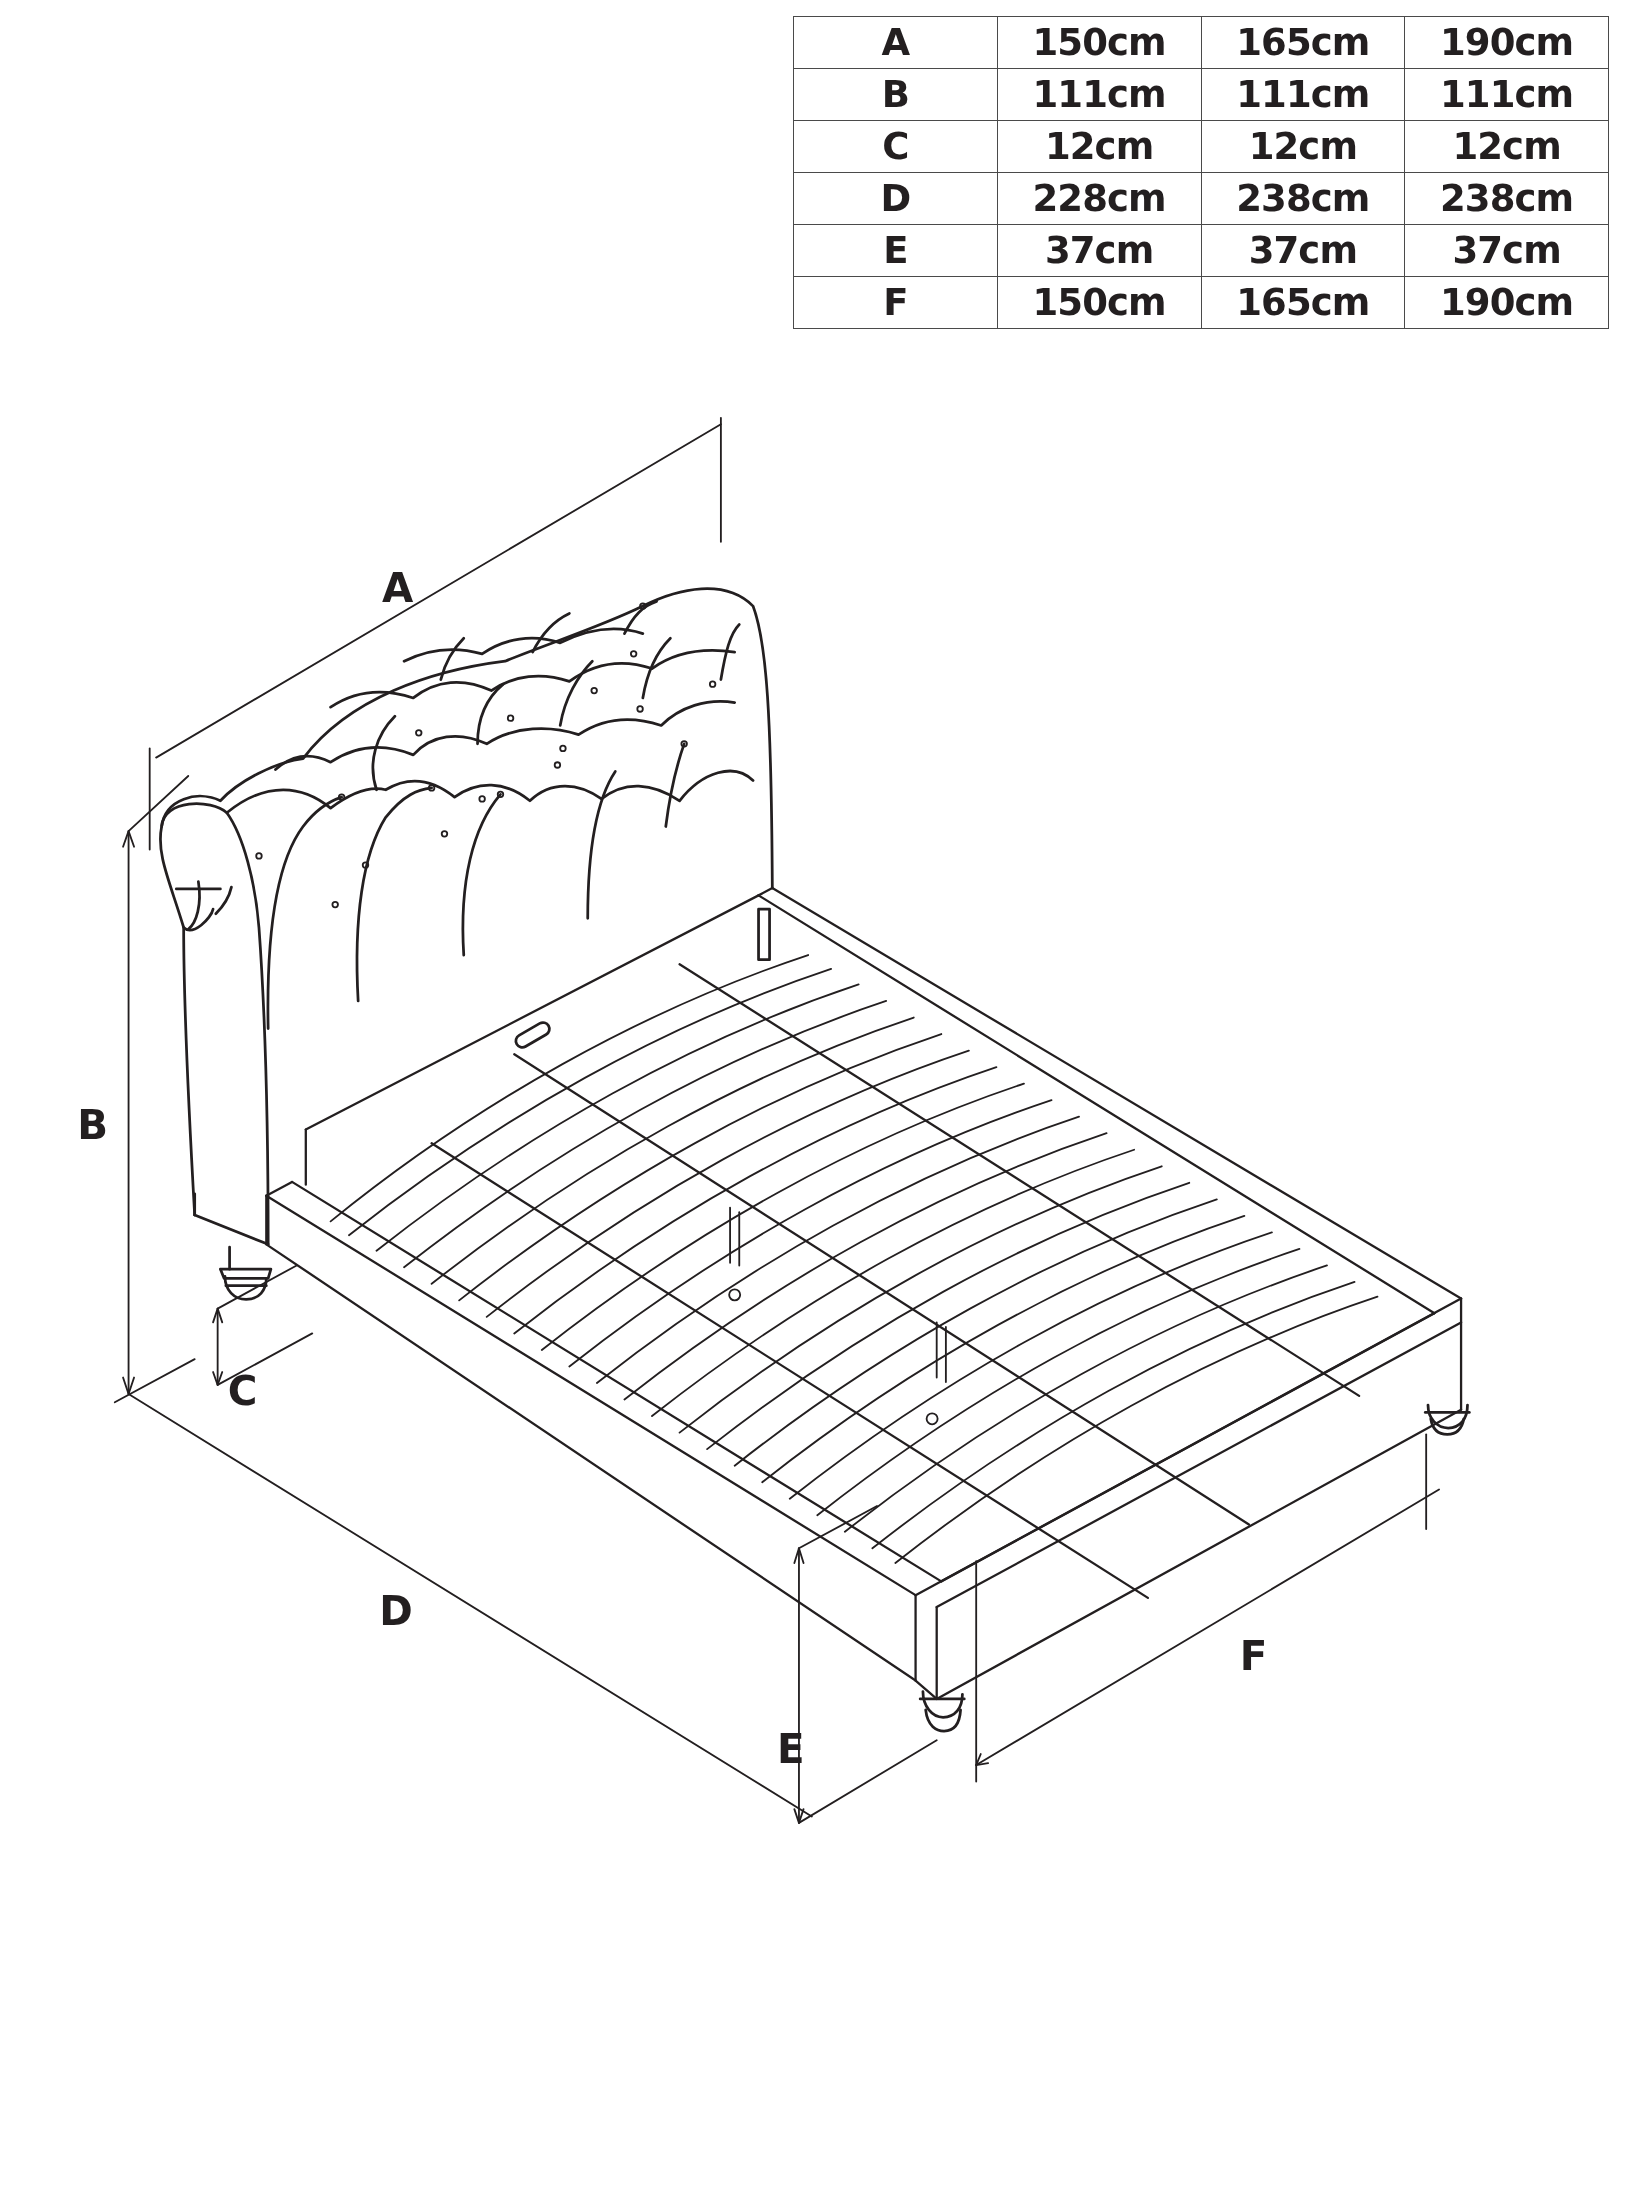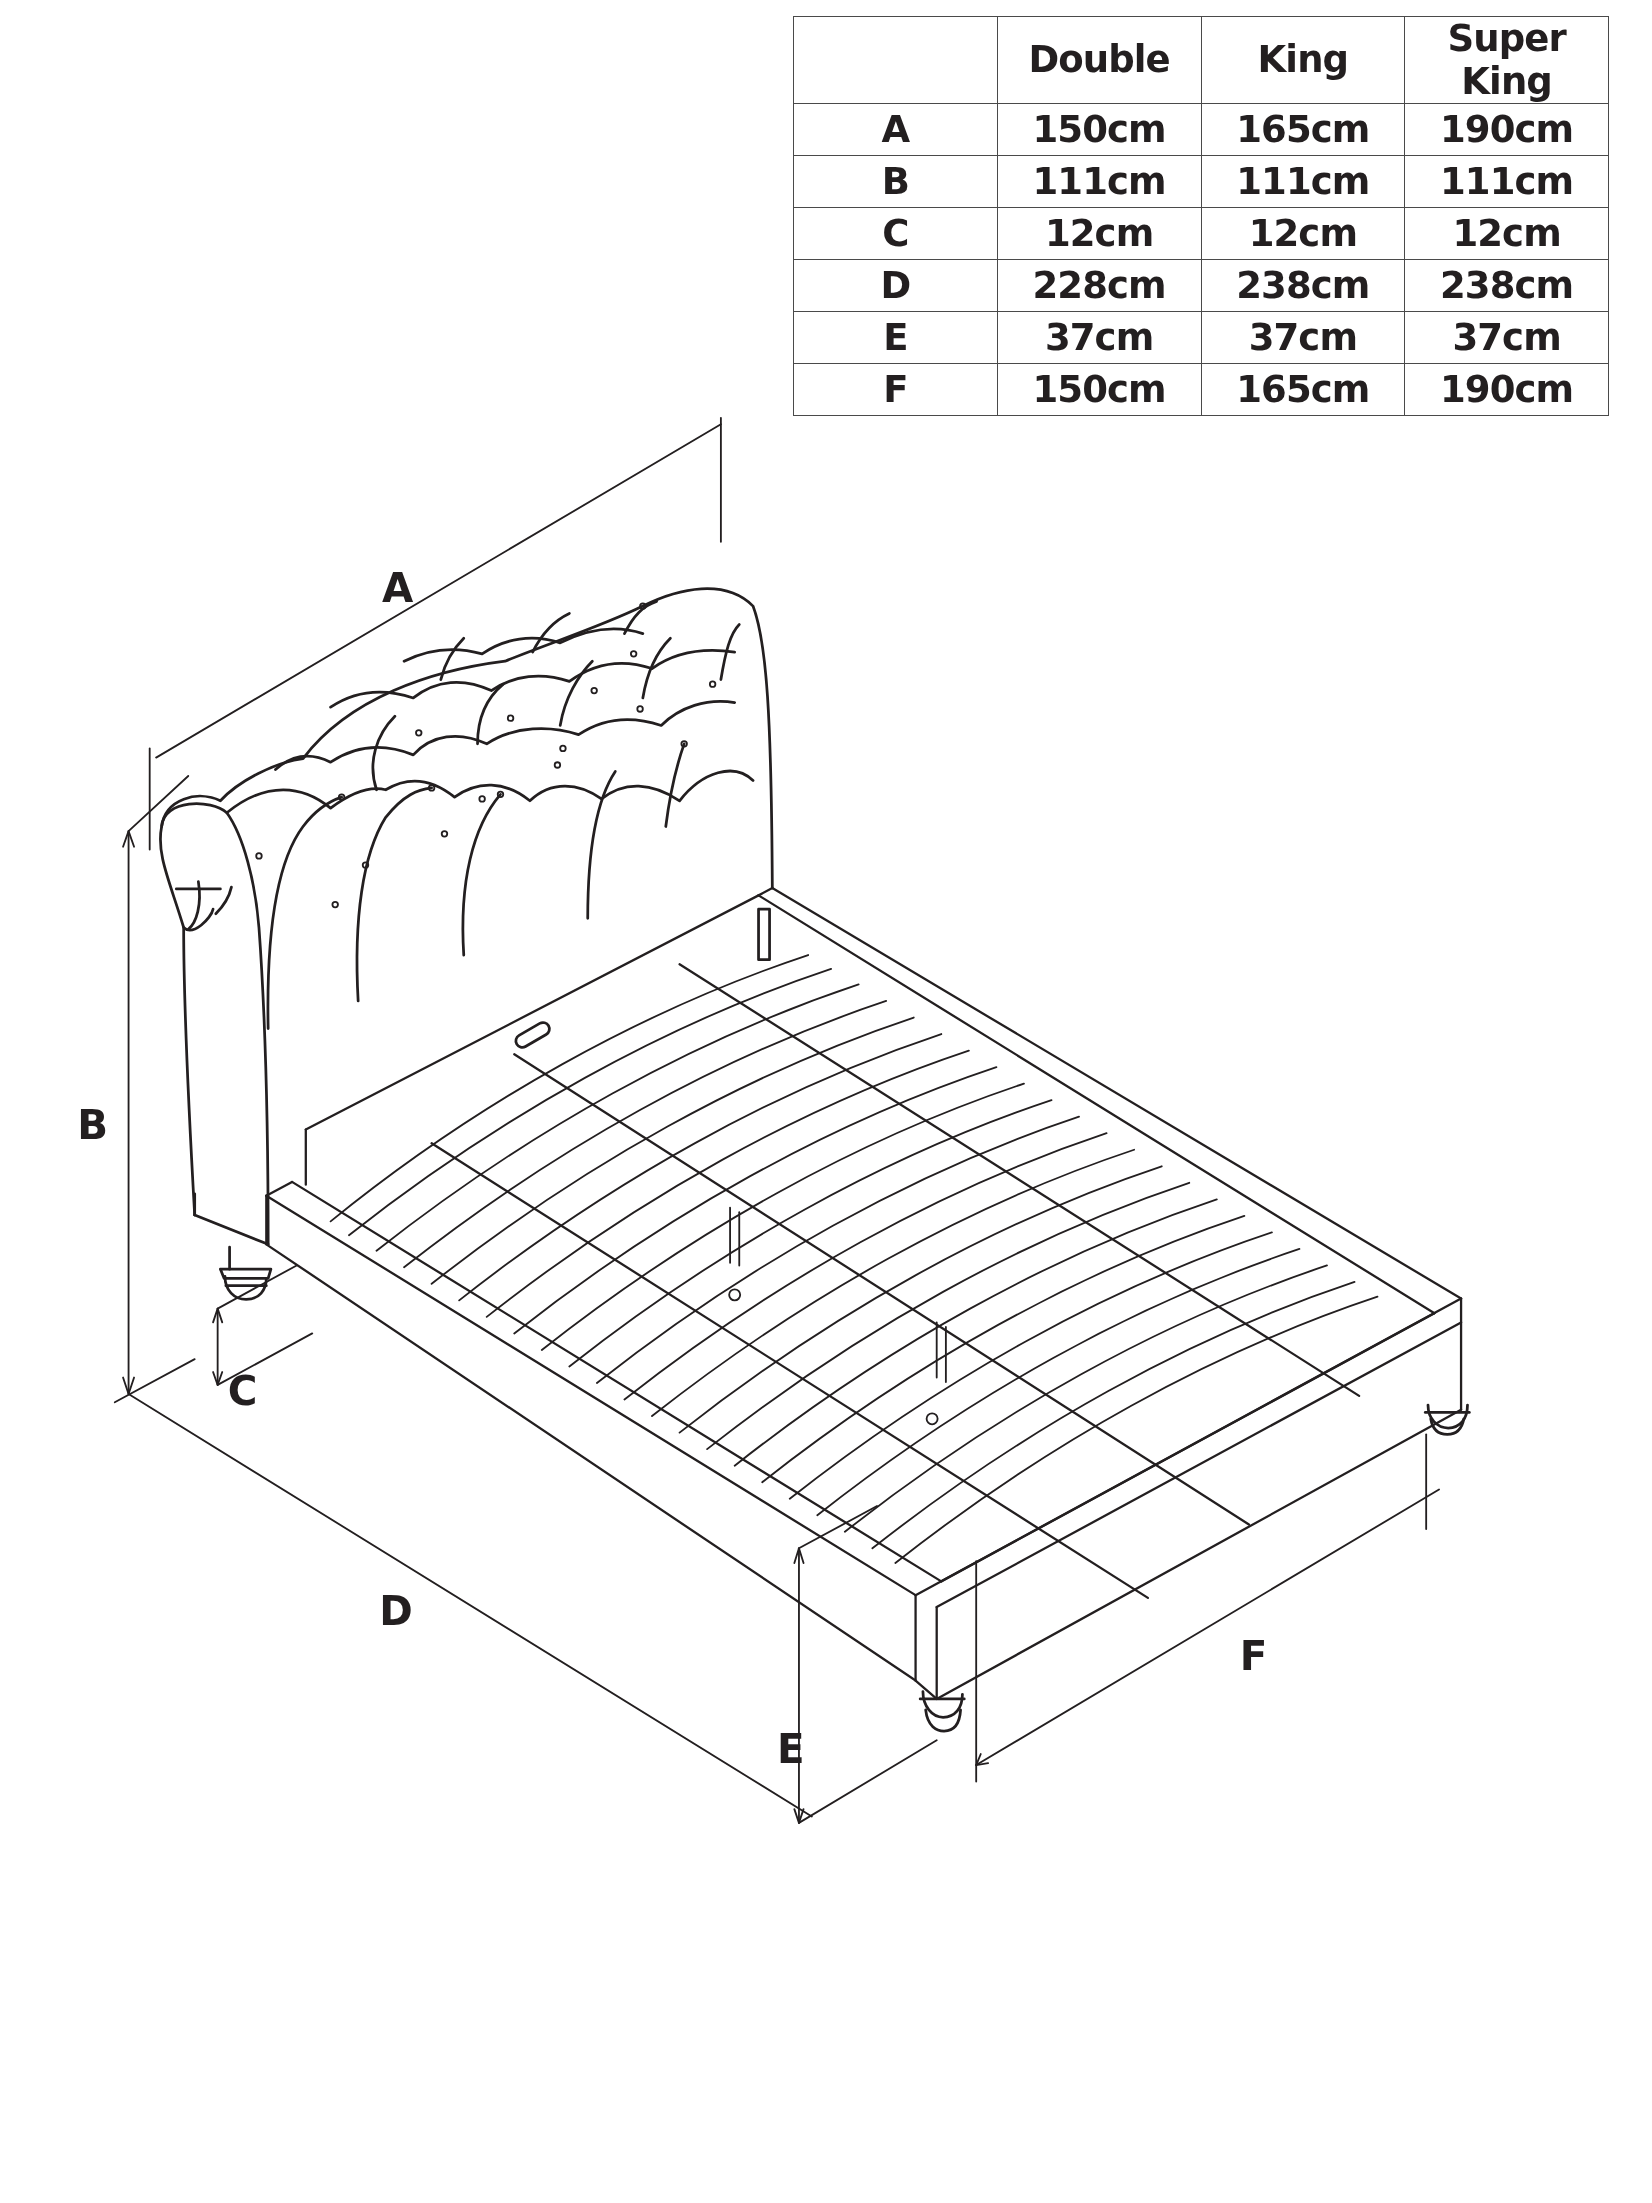--- a/index.html
+++ b/index.html
@@ -17,26 +17,20 @@
   }
   #dim-table th { font-size: 37px; }
   #drawing { position: absolute; left: 0; top: 0; }
   .dim-label { font-family: "DejaVu Sans", "Liberation Sans", sans-serif; font-weight: bold; font-size: 44px; fill: #231f20; }
 </style>
 </head>
 <body>
 
 <table id="dim-table">
   <tbody>
-      <tr>
-    <th></th>
-    <th>Double</th>
-    <th>King</th>
-    <th>Super King</th>
-  </tr>
   <tr>
     <td>A</td>
     <td>150cm</td>
     <td>165cm</td>
     <td>190cm</td>
   </tr>
   <tr>
     <td>B</td>
     <td>111cm</td>
     <td>111cm</td>

